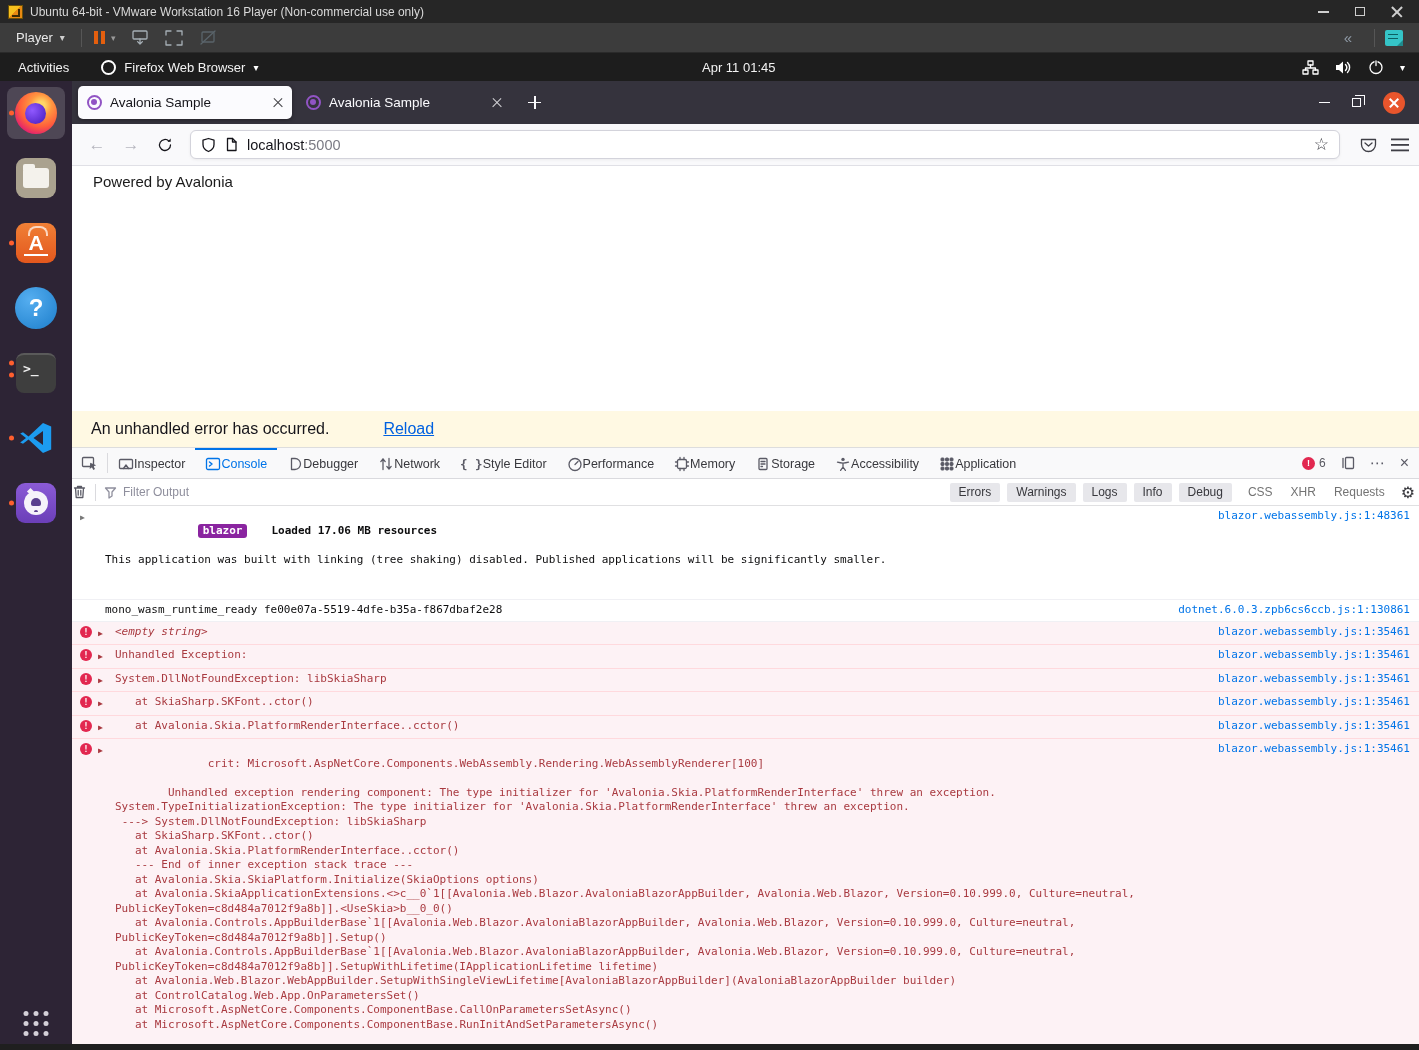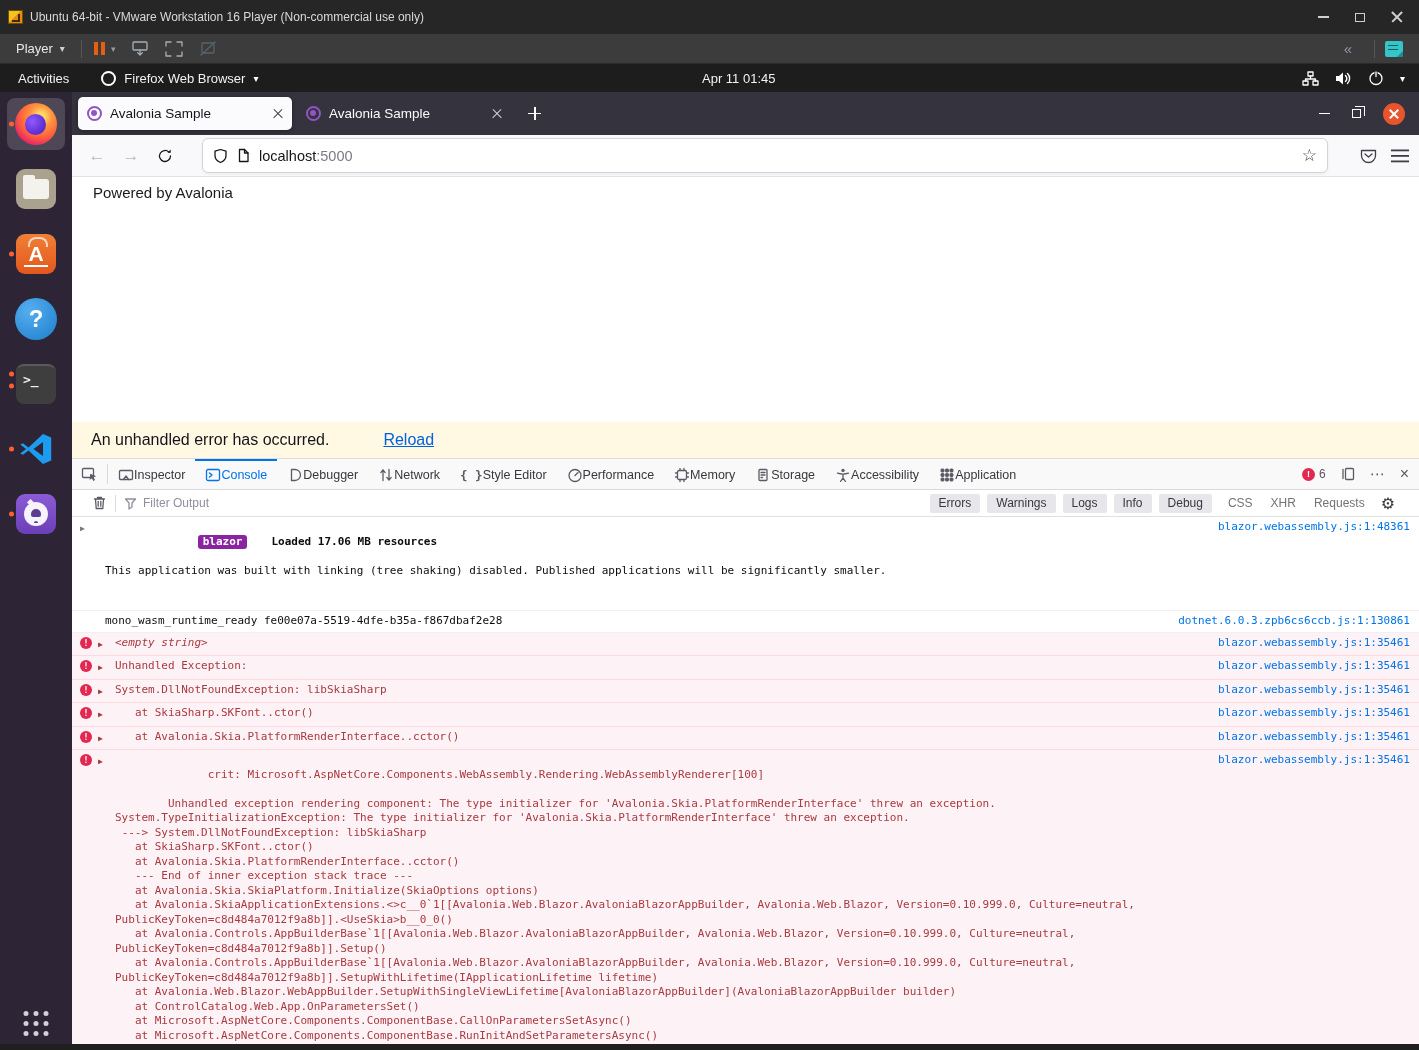--- a/index.html
+++ b/index.html
@@ -1,21 +1,21 @@
 <!DOCTYPE html>
 <html><head>
 <meta charset="utf-8">
 <style>
   * { margin:0; padding:0; box-sizing:border-box; }
   html,body { width:1419px; height:1050px; overflow:hidden; background:#1f1f1f;
     font-family:"Liberation Sans", sans-serif; }
   .screen { position:relative; width:1419px; height:1050px; display:flex; flex-direction:column; }
 
   
-  .vm-titlebar { height:34px; background:#262626; display:flex; align-items:center; padding:0 8px; flex:none; }
+  .vm-titlebar { height:23px; background:#262626; display:flex; align-items:center; padding:0 8px; flex:none; }
   .vm-appicon { width:15px; height:14px; margin-right:7px; background:linear-gradient(135deg,#f7c11e 0 45%,#e98a12 45% 100%); border:1px solid #6b5108; position:relative; flex:none;}
   .vm-appicon::after{content:"";position:absolute;left:3px;top:3px;width:6px;height:6px;border:2px solid #3a2c05;border-top:none;border-left:none;}
   .vm-title { color:#d9d9d9; font-size:12px; }
   .vm-controls { margin-left:auto; display:flex; gap:26px; align-items:center; padding-right:8px;}
   .vm-min { width:11px; height:2px; background:#cfcfcf; }
   .vm-max { width:10px; height:9px; border:1.5px solid #cfcfcf; }
   .vm-x { position:relative; width:12px; height:12px; }
   .vm-x::before,.vm-x::after{content:"";position:absolute;left:-1px;top:5px;width:14px;height:1.6px;background:#cfcfcf;}
   .vm-x::before{transform:rotate(45deg);} .vm-x::after{transform:rotate(-45deg);}
 
@@ -93,21 +93,21 @@
   .ffw-restore { width:9px; height:9px; border:1.5px solid #fbfbfe; position:relative;}
   .ffw-restore::before{content:"";position:absolute;left:2px;top:-4px;width:9px;height:9px;border:1.5px solid #fbfbfe;border-bottom:none;border-left:none;}
   .ffw-close { width:22px; height:22px; border-radius:50%; background:#e8552c; position:relative;}
   .ffw-close::before,.ffw-close::after{content:"";position:absolute;left:5px;top:10px;width:12px;height:1.8px;background:#fff;}
   .ffw-close::before{transform:rotate(45deg);} .ffw-close::after{transform:rotate(-45deg);}
 
   .ff-navbar { height:42px; background:#f9f9fb; border-bottom:1px solid #e0e0e6; display:flex; align-items:center; padding:0 10px; gap:4px; flex:none;}
   .nav-btn { width:30px; height:30px; display:flex; align-items:center; justify-content:center; font-size:17px; color:#15141a; border-radius:4px;}
   .nav-btn.dim { color:#b6b6bf; }
   .reload-ic { width:16px; height:16px; }
-  .urlbar { flex:1; height:35px; margin:0 18px; background:#fff; border:1px solid #d3d3db; border-radius:6px; display:flex; align-items:center; padding:0 10px; gap:9px; box-shadow:0 1px 3px rgba(0,0,0,.06);}
+  .urlbar { flex:1; height:29px; margin:0 6px; background:#fff; border:1px solid #d3d3db; border-radius:6px; display:flex; align-items:center; padding:0 10px; gap:9px; box-shadow:0 1px 3px rgba(0,0,0,.06);}
   .urlbar svg { flex:none; }
   .url-text { font-size:14.5px; color:#15141a; flex:1;}
   .url-port { color:#7b7b85; }
   .url-star { margin-left:auto; font-size:17px; color:#3f3f46;}
   .pocket-ic,.menu-ic { margin:0 9px; }
 
   .ff-page { height:245px; background:#fff; padding:7px 21px; font-size:15px; color:#1a1a1a; flex:none;}
 
   .banner { height:36px; background:#fff9e3; display:flex; align-items:center; padding:0 19px; font-size:16px; color:#15141a; gap:7px; flex:none;}
   .banner a { color:#0061e0; text-decoration:underline;margin-left:47px; }
@@ -122,21 +122,21 @@
   .dt-tab.active { border-top-color:#0074e8; color:#0074e8; }
   .dt-tab.active svg { stroke:#0074e8; }
   .dt-tab svg { stroke:#5b5b66; }
   .dt-right { margin-left:auto; display:flex; align-items:center; gap:14px; padding-right:10px;}
   .err-badge { display:flex; align-items:center; gap:4px; color:#585860; font-size:12px;}
   .err-dot { width:13px; height:13px; border-radius:50%; background:#e22850; color:#fff; font-size:9px; font-weight:bold; display:flex; align-items:center; justify-content:center;}
   .err-dot::after{content:"!";}
   .dt-dots { color:#5b5b66; font-size:15px; letter-spacing:1px;}
   .dt-close { color:#5b5b66; font-size:16px; }
 
-  .dt-filter { height:27px; background:#fff; border-bottom:1px solid #e0e0e2; display:flex; align-items:center; padding:0 20px; flex:none; font-size:12px;justify-content:space-between;}
+  .dt-filter { height:27px; background:#fff; border-bottom:1px solid #e0e0e2; display:flex; align-items:center; padding:0 0; flex:none; font-size:12px;justify-content:space-between;}
   .dt-filter .dt-vsep { margin:4px 8px; height:17px; }
   .filter-input { display:flex; align-items:center; gap:6px; color:#8f8f9d; flex:1;}
   .levels { display:flex; gap:7px; align-items:center; margin-right:16px;margin-left:12px;}
   .lvl-btn { background:#e7e7eb; border-radius:2px; padding:2.5px 9px; color:#38383d; font-size:12px;}
   .cats { display:flex; gap:18px; color:#737373; margin-right:16px;}
   .gear { color:#38383d; font-size:16px; padding-right:4px;}
 
   
   .console { flex:1; overflow:hidden; display:flex; flex-direction:column; font-family:"DejaVu Sans Mono","Liberation Mono",monospace; font-size:11px; color:#0c0c0d;}
   .crow { display:flex; align-items:flex-start; padding:3px 0 3px 8px; border-bottom:1px solid #f0f0f4; line-height:14.5px;}

